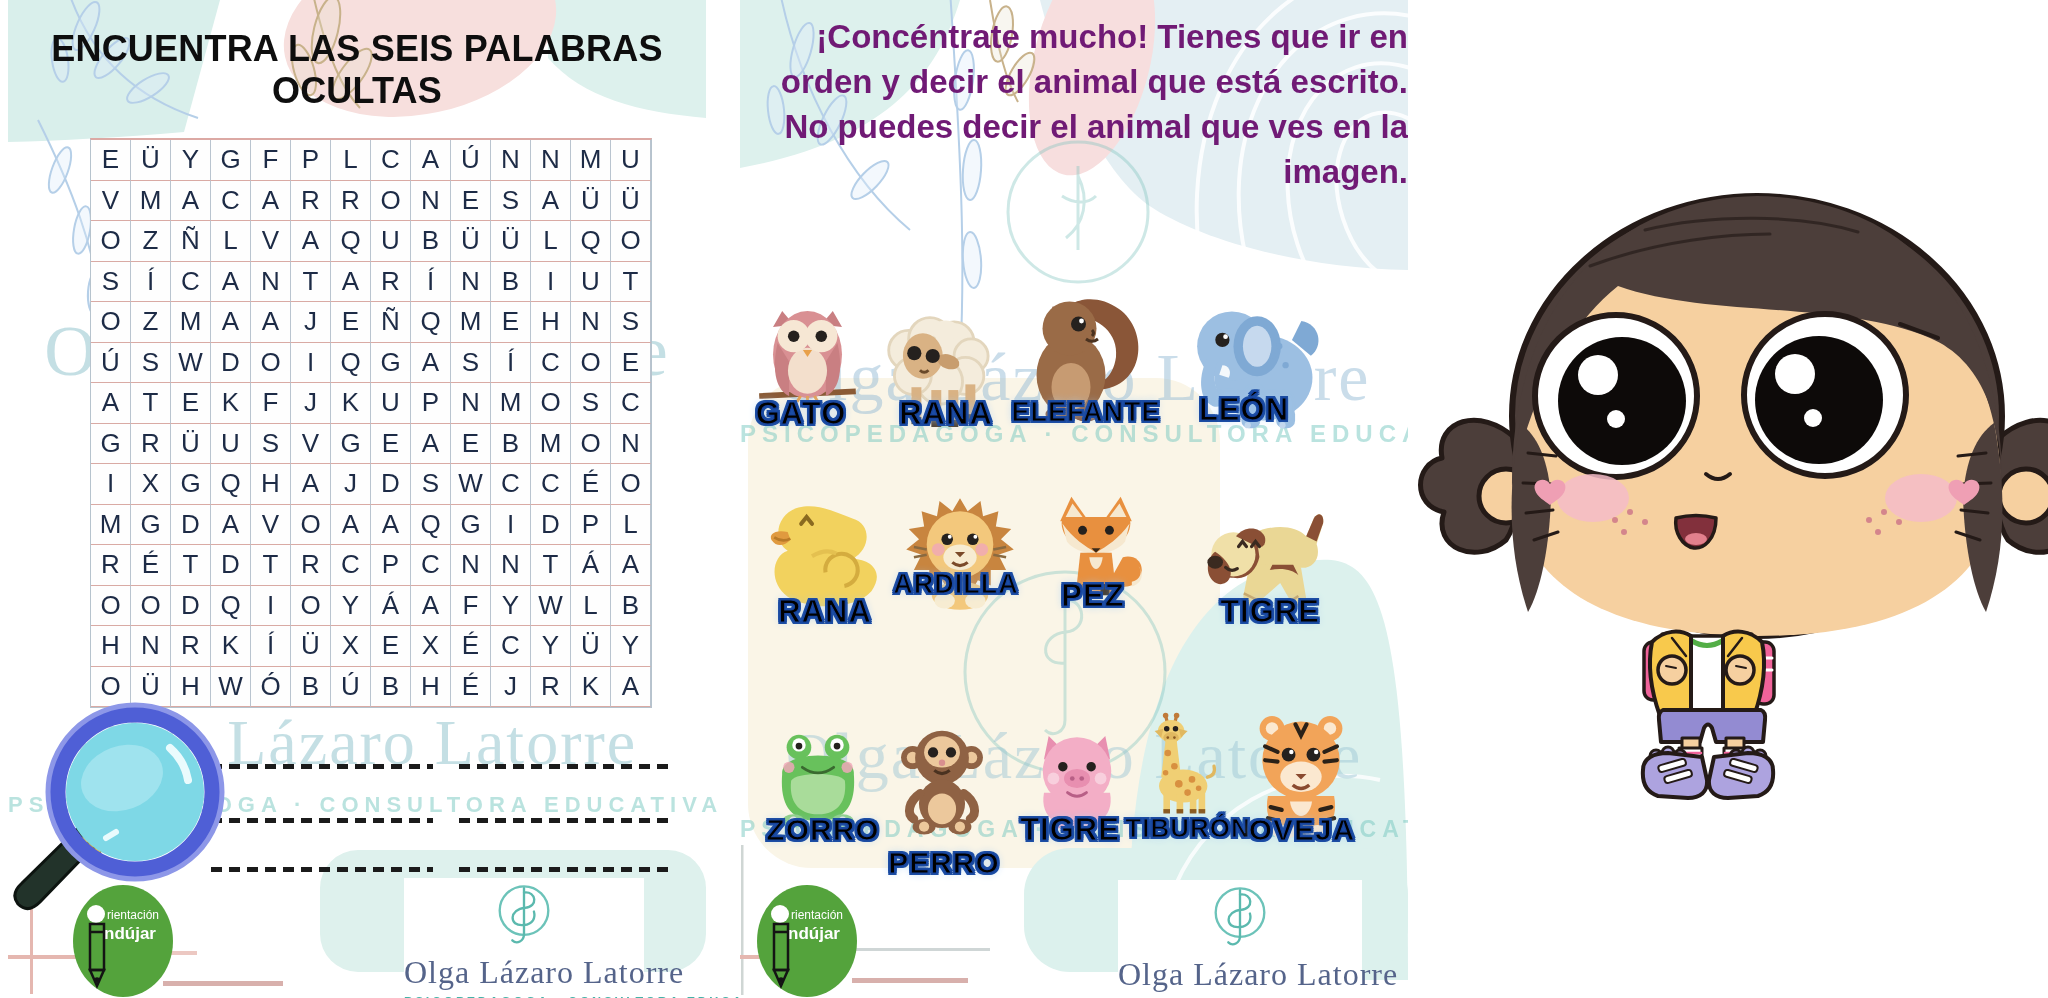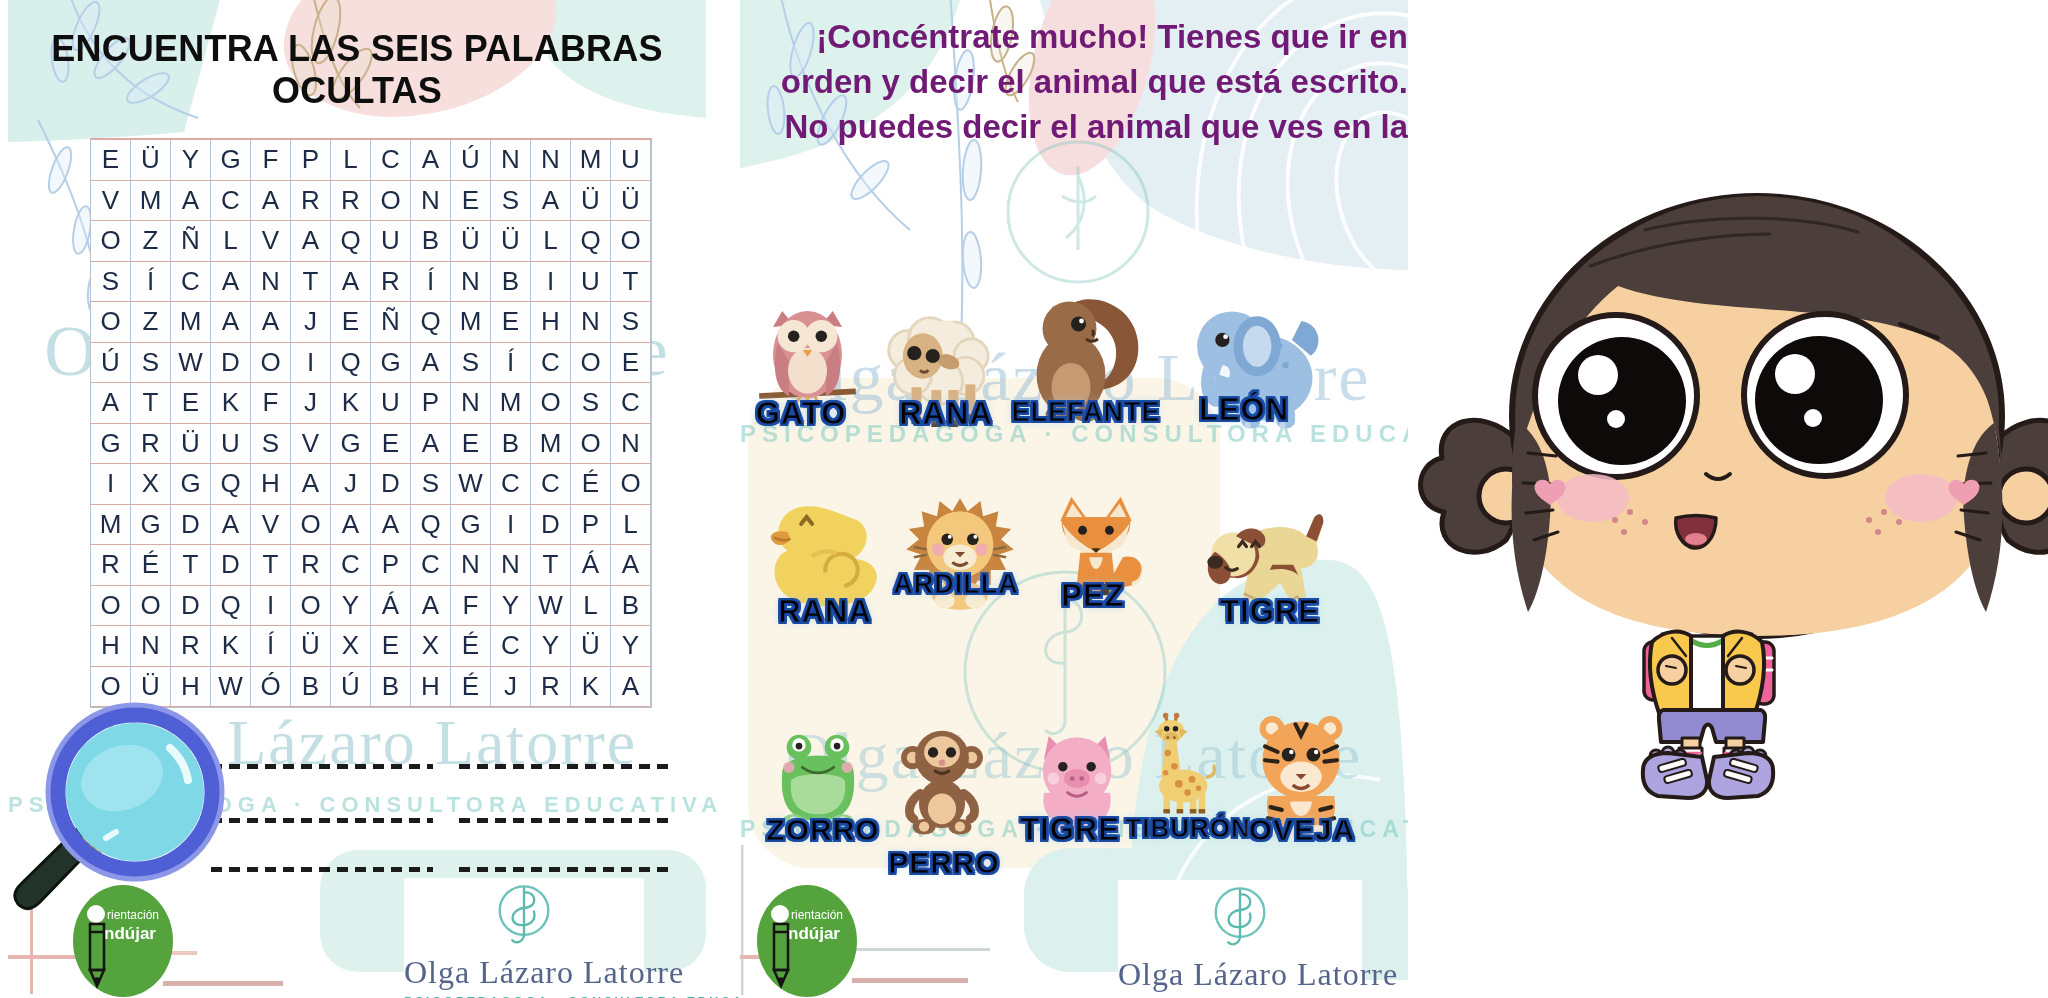--- a/index.html
+++ b/index.html
@@ -387,20 +387,21 @@
     <rect x="1" y="845" width="2.5" height="150" fill="#cfd6d4"></rect>
     <rect x="0" y="955" width="22" height="4" fill="#e5b7b0"></rect>
     <rect x="112" y="948" width="138" height="3" fill="#cfd6d6"></rect>
     <rect x="112" y="978" width="116" height="5" fill="#d8b0ac"></rect>
   </svg>
 
   <div id="instructions">
       <div>¡Concéntrate mucho! Tienes que ir en</div>
       <div>orden y decir el animal que está escrito.</div>
       <div>No puedes decir el animal que ves en la</div>
+      <div>imagen.</div>
     </div>
 
   <div class="wm-name" style="left:0;right:0;top:338px;font-size:68px;color:rgba(150,188,214,.5);">Olga Lázaro Latorre</div>
   <div class="wm-tag" style="left:0;right:0;top:420px;font-size:24px;">PSICOPEDAGOGA · CONSULTORA EDUCATIVA</div>
 
   <div class="wm-name" style="left:0;right:0;top:718px;font-size:66px;color:rgba(150,195,210,.45);">Olga Lázaro Latorre</div>
   <div class="wm-tag" style="left:0;right:0;top:816px;font-size:23px;">PSICOPEDAGOGA · CONSULTORA EDUCATIVA</div>
 
   <div id="animal-layer">
       <div class="animal" style="left: 10px; top: 265px; width: 115px; height: 170px;">

